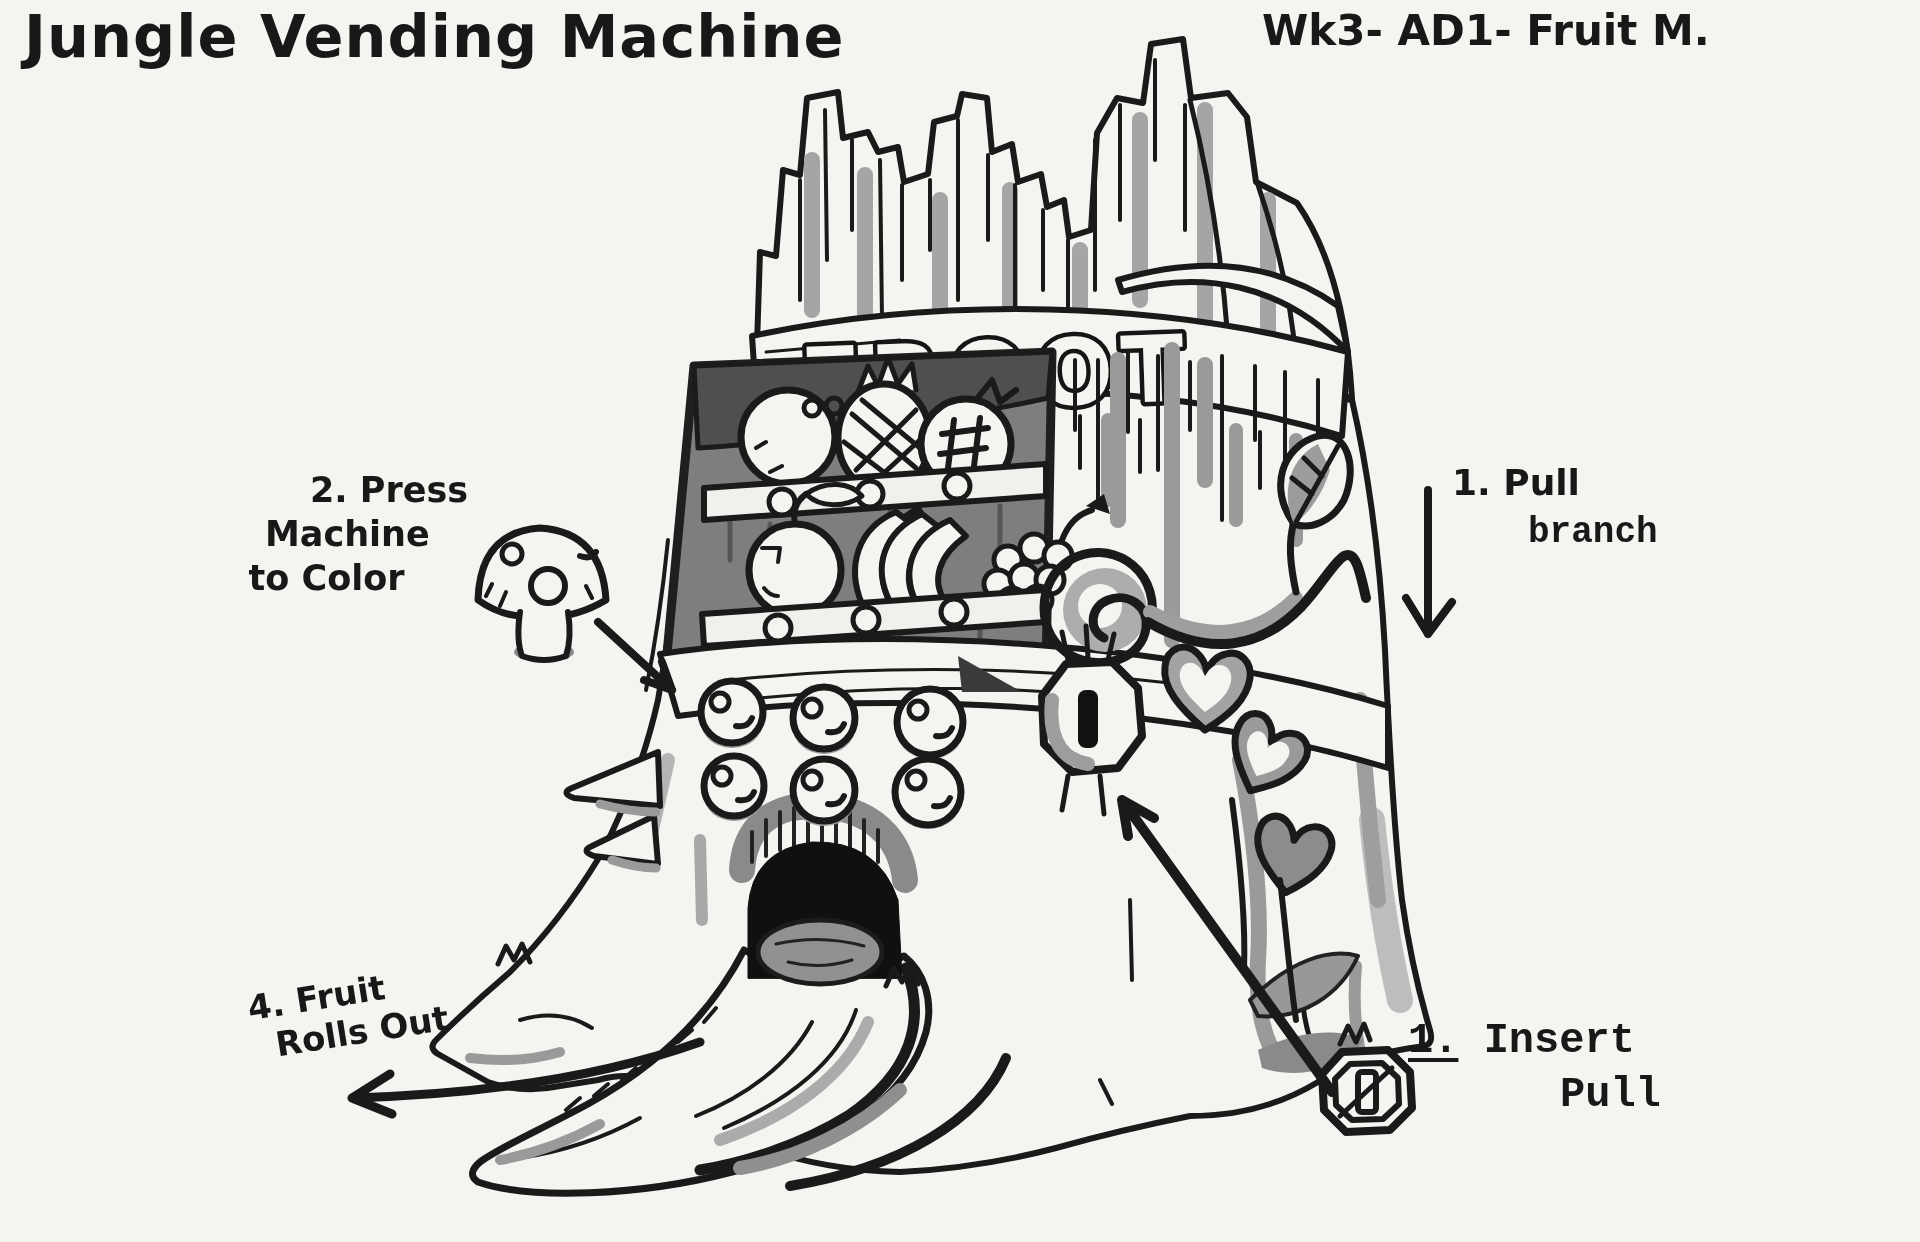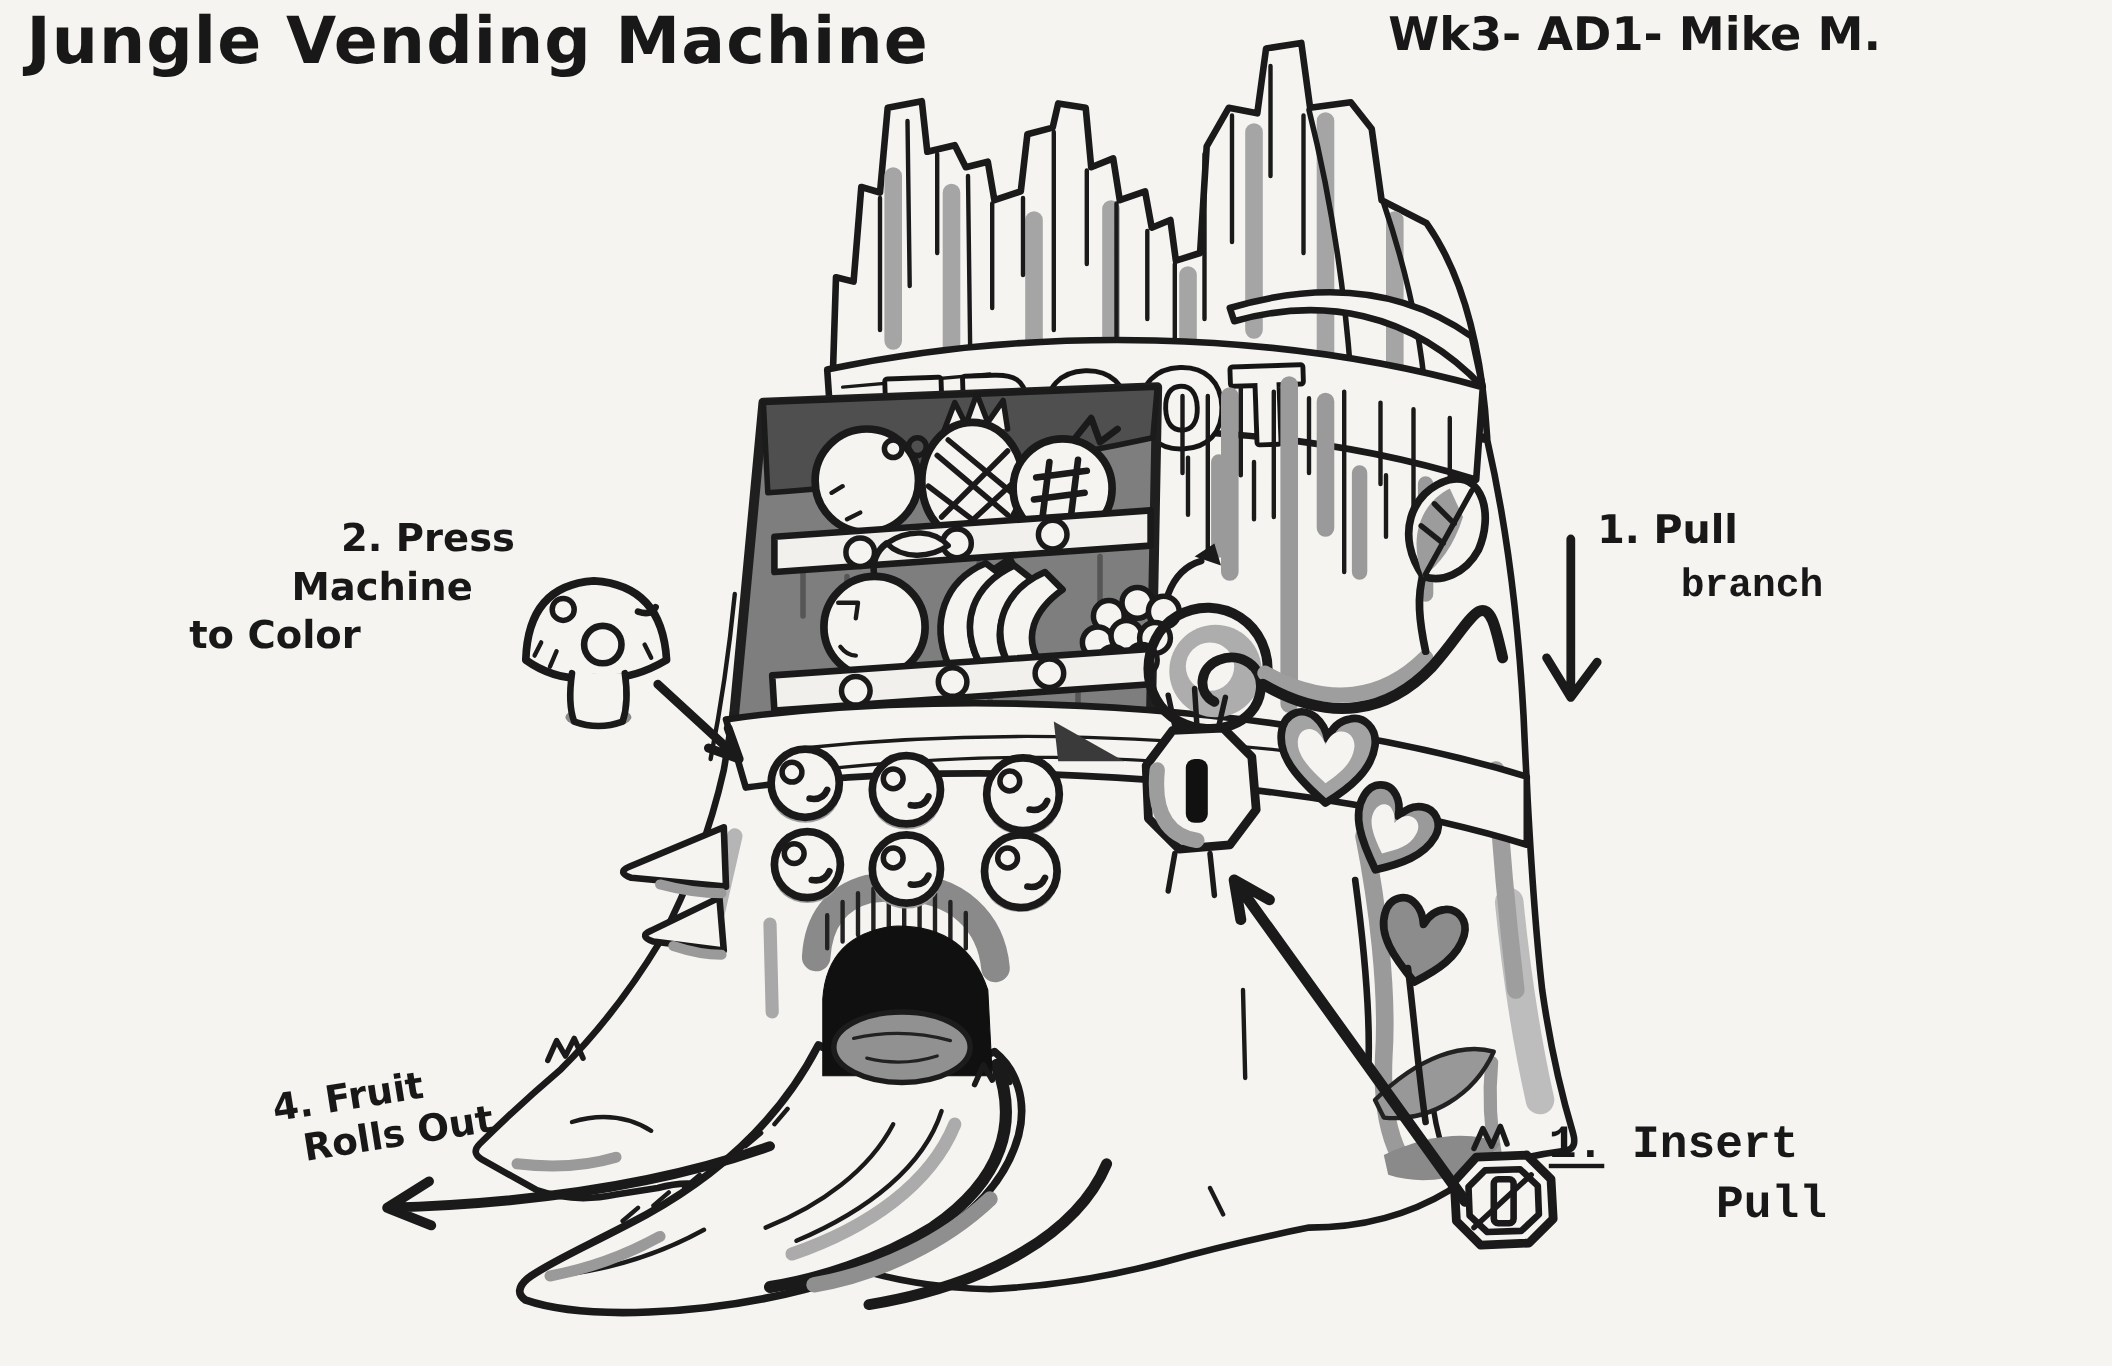--- a/index.html
+++ b/index.html
@@ -6,21 +6,21 @@
   .canvas{position:relative;width:1920px;height:1242px;background:#f6f4f1;overflow:hidden;
           font-family:"DejaVu Sans", sans-serif;color:#181818;}
   .canvas svg{position:absolute;left:0;top:0;}
   svg *{stroke-linecap:round;stroke-linejoin:round;}
   .hand{position:absolute;white-space:nowrap;color:#181818;}
   .title{left:24px;top:2px;font-size:59px;font-weight:600;letter-spacing:1px;}
   .credit{left:1262px;top:6px;font-size:42px;font-weight:600;}
   .step{font-weight:600;}
   .step2{left:170px;top:468px;font-size:35px;line-height:44px;}
   .step2 .l1{margin-left:140px;} .step2 .l2{margin-left:95px;}
-  .step2 .l3{margin-left:18px;}  .step2 .l4{margin-left:2px;}
+  .step2 .l3{margin-left:18px;}  .step2 .l4{margin-left:15px;text-align:center;}
   .step3{left:1452px;top:458px;font-size:36px;line-height:50px;}
   .step3 .l2{margin-left:76px;font-family:Liberation Mono, monospace;}
   .step4{left:236px;top:974px;font-size:34px;line-height:40px;transform:rotate(-9deg);}
   .step4 .l1{margin-left:14px;} .step4 .l2{margin-left:36px;}
   .step1{left:1408px;top:1014px;font-size:42px;line-height:54px;font-family:Liberation Mono, monospace;}
   .step1 .l2{margin-left:152px;}
   .u{text-decoration:underline;text-underline-offset:6px;}
   .line{display:block;}
 </style>
 </head>
@@ -304,21 +304,21 @@
       <g>
         <path d="M 700 1042 Q 560 1092 352 1098 M 352 1098 L 390 1074 M 352 1098 L 392 1114" fill="none" stroke="#1a1a1a" stroke-width="9"></path>
       </g>
       <g>
         <path d="M 1332 1092 L 1122 800 M 1122 800 L 1128 836 M 1122 800 L 1154 818" fill="none" stroke="#1a1a1a" stroke-width="10"></path>
       </g>
     </g>
   </svg>
 
   <div class="hand title">Jungle Vending Machine</div>
-  <div class="hand credit">Wk3- AD1- Mike M.</div>
+  <div class="hand credit">Wk3- AD1- Fruit M.</div>
 
   <div class="hand step step2">
     <span class="line l1">2. Press</span>
     <span class="line l2">Machine</span>
     <span class="line l4">to Color</span>
   </div>
 
   <div class="hand step step3">
     <span class="line l1">1. Pull</span>
     <span class="line l2">branch</span>

